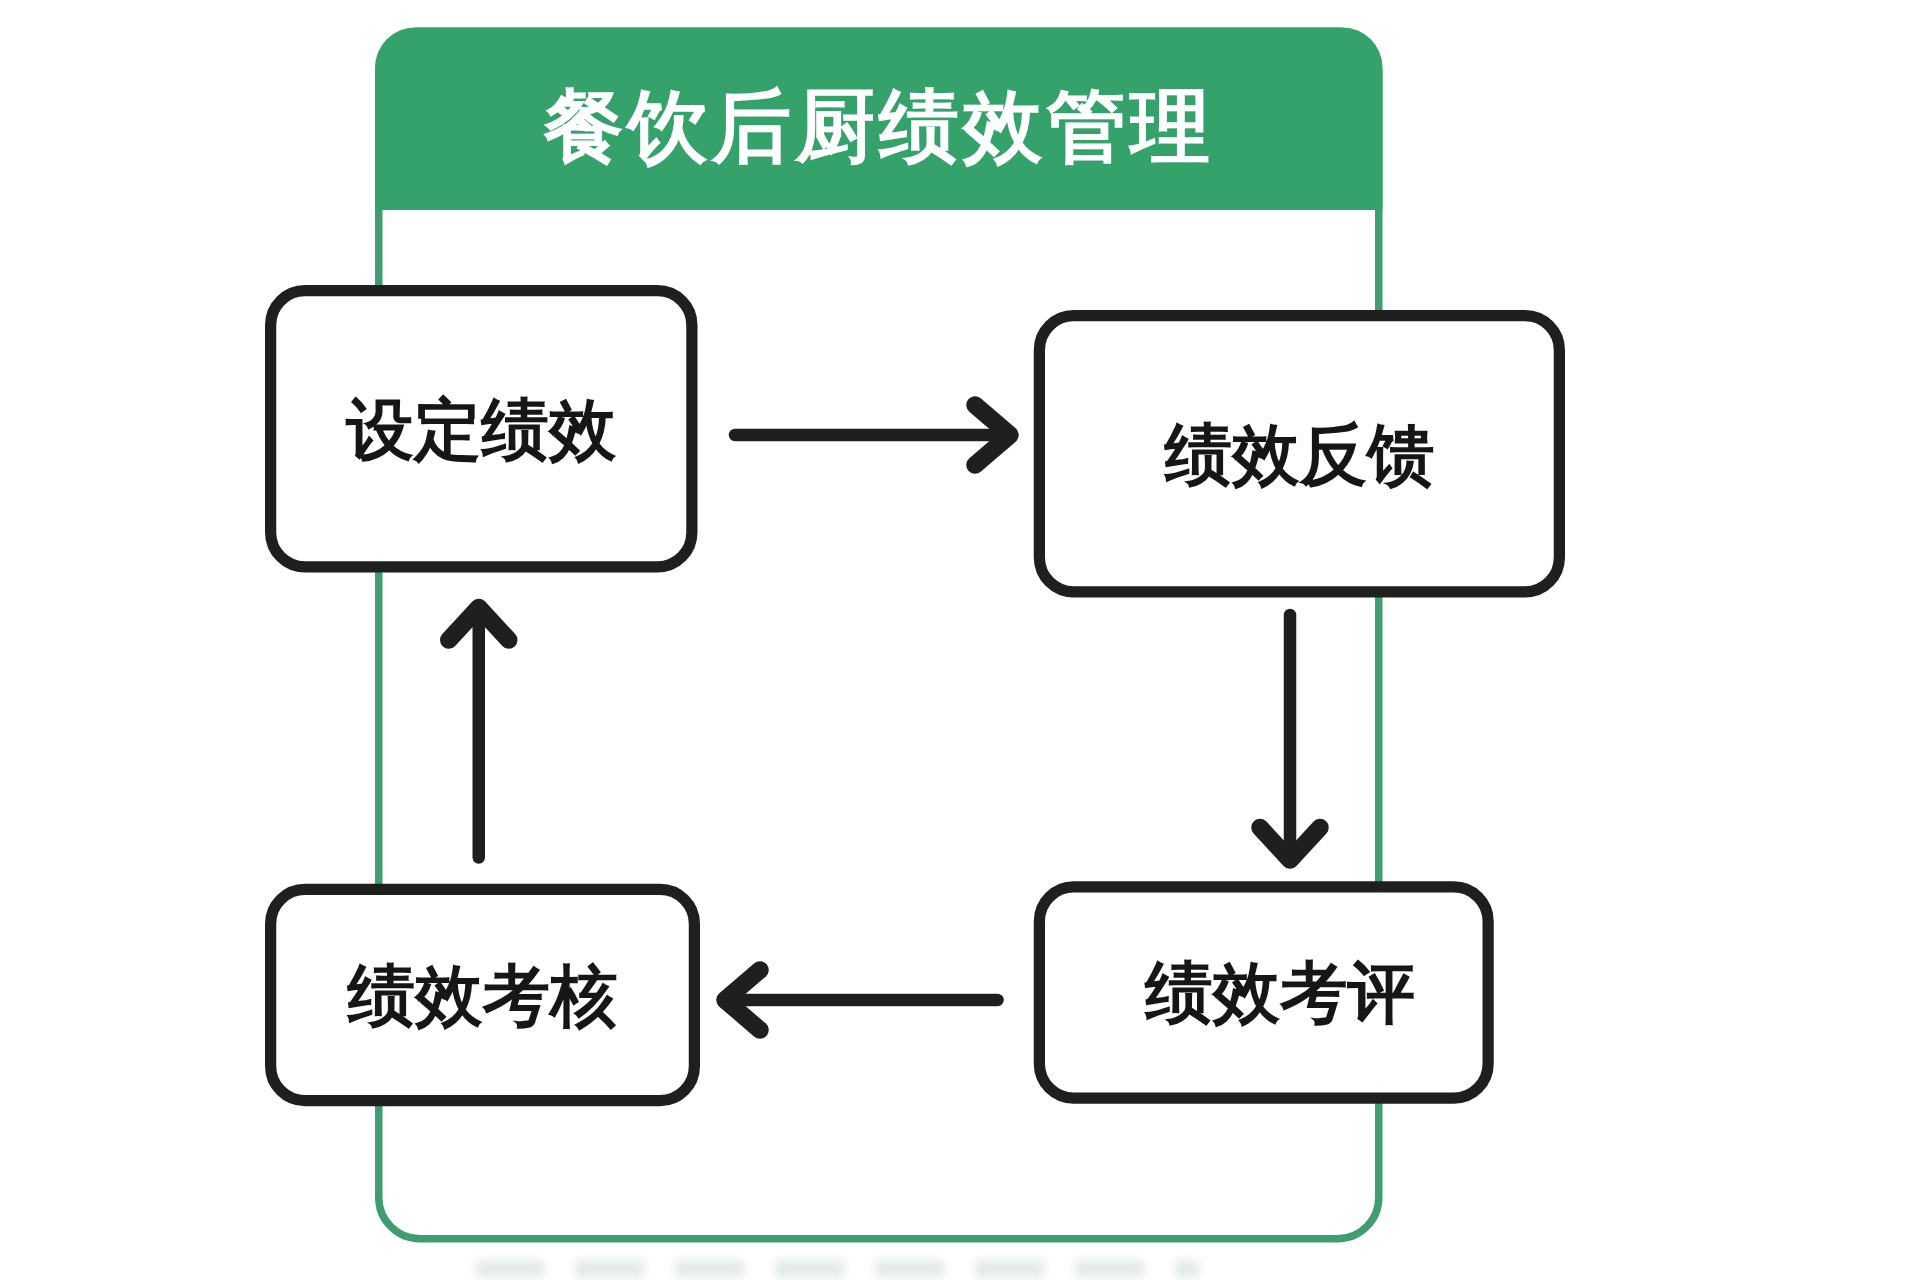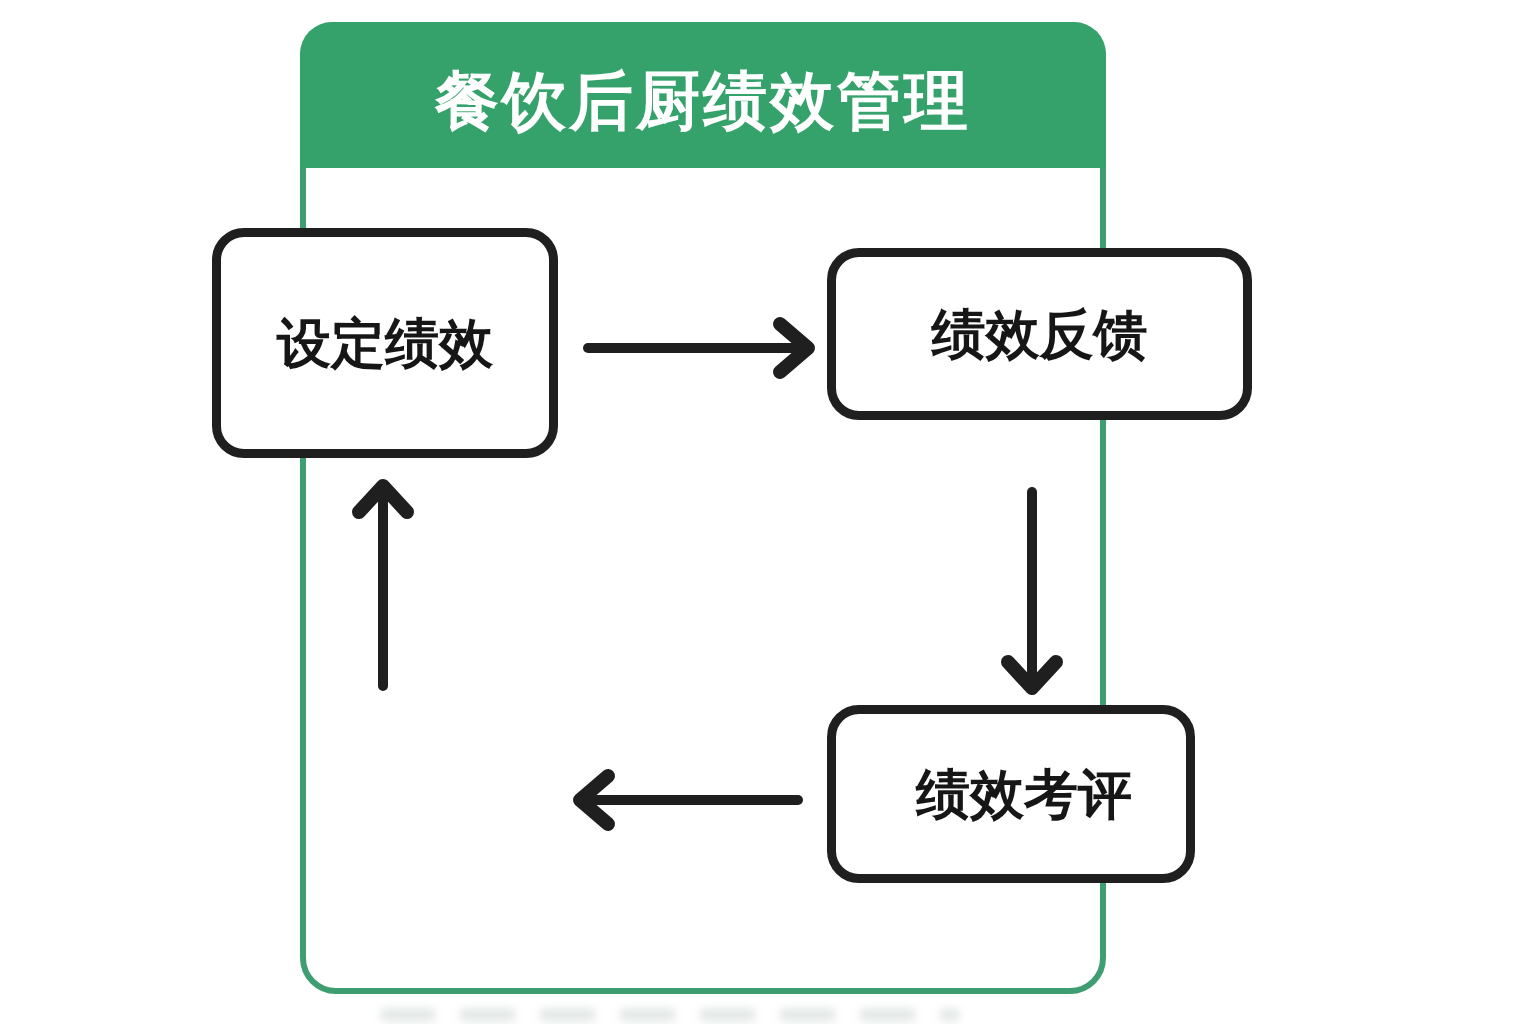--- a/index.html
+++ b/index.html
@@ -58,21 +58,21 @@
     align-items: center;
     justify-content: center;
     font-size: 54px;
     font-weight: 700;
     color: #161616;
     line-height: 1.5;
     text-align: center;
     white-space: nowrap;
   }
   .node-set-goals   { left: 212px; top: 228px; width: 346px; height: 230px; }
-  .node-feedback    { left: 827px; top: 248px; width: 425px; height: 172px; }
+  .node-feedback    { left: 827px; top: 248px; width: 425px; height: 230px; }
   .node-evaluation  { left: 827px; top: 705px; width: 368px; height: 178px; padding-left: 26px; }
   .node-assessment  { left: 212px; top: 707px; width: 348px; height: 178px; }
 
   .arrow-layer {
     position: absolute;
     left: 0; top: 0;
     width: 1536px;
     height: 1024px;
     pointer-events: none;
   }
@@ -131,16 +131,19 @@
   </div>
 
   <div class="node node-feedback">
     <div>绩效反馈</div>
   </div>
 
   <div class="node node-evaluation">
     <div>绩效考评</div>
   </div>
 
+  <div class="node node-assessment">
+    <div>绩效考核</div>
+  </div>
 
   <div class="bottom-artifact"></div>
 
 </div>
 
 </body></html>

